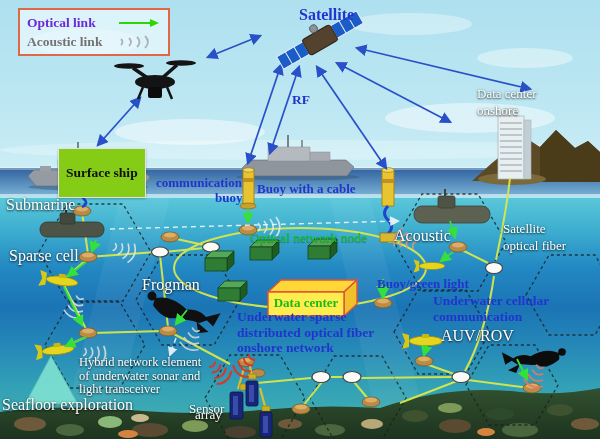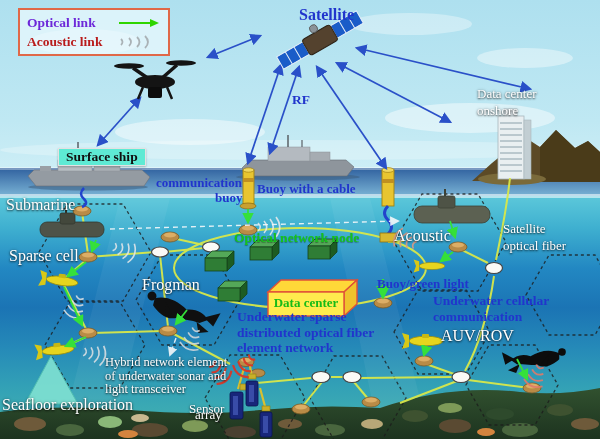--- a/index.html
+++ b/index.html
@@ -3,28 +3,28 @@
 <meta charset="utf-8">
 <style>
   html,body{margin:0;padding:0;background:#dfeef4;}
   .fig{position:relative;width:600px;height:439px;overflow:hidden;font-family:"Liberation Serif",serif;}
   .fig svg.scene{position:absolute;inset:0;}
   .lbl{position:absolute;white-space:nowrap;line-height:1.15;}
   .lbl span{display:block;}
   .w{color:#fff;font-size:16px;text-shadow:0 1px 2px rgba(0,0,0,.7),0 0 3px rgba(0,0,0,.35);}
   .b{color:#2135cc;font-size:13px;font-weight:600;}
   .bb{color:#2135cc;font-size:13.5px;font-weight:bold;line-height:15.5px;}
-  .g{color:#15c31c;font-size:13.5px;font-weight:700;text-shadow:0 1px 1px rgba(0,0,0,.35);}
+  .g{color:#15c31c;font-size:13.5px;font-weight:400;text-shadow:0 1px 1px rgba(0,0,0,.35);margin-left:16px;}
   .legend{position:absolute;left:18px;top:8px;width:134px;border:2px solid #e06848;
           background:rgba(236,249,253,.72);padding:3px 7px;font-size:13.5px;font-weight:bold;}
   .legend .row{display:flex;justify-content:space-between;align-items:center;height:19px;}
   .opt{color:#6d28d9;}
-  .aco{color:#b91c1c;}
-  .ship-tag{position:absolute;left:58px;top:148px;background:#5eead4;color:#101010;font-size:13.5px;
-            font-weight:600;padding:0 7px;border:1px solid #e2e2e2;box-shadow:0 1px 2px rgba(0,0,0,.25);}
+  .aco{color:#737373;}
+  .ship-tag{position:absolute;left:58px;top:148px;background:#84cc16;color:#101010;font-size:13.5px;
+            font-weight:600;padding:16px 7px;border:1px solid #e2e2e2;box-shadow:0 1px 2px rgba(0,0,0,.25);}
   .dc-tag{position:absolute;left:268px;top:295px;width:76px;text-align:center;color:#17bb17;
           font-size:13px;font-weight:600;}
   .small{font-size:12.5px;line-height:13.5px;}
 </style>
 </head>
 <body>
 
 <div class="fig">
 
 <svg class="scene" width="600" height="439" viewBox="0 0 600 439">
@@ -476,33 +476,33 @@
   <span>Satellite</span>
   <span>optical fiber</span>
 </div>
 
 <div class="lbl w" style="left:142px;top:276px;">Frogman</div>
 <div class="dc-tag">Data center</div>
 
 <div class="lbl bb" style="left:237px;top:309px;">
   <span>Underwater sparse</span>
   <span>distributed optical fiber</span>
-  <span>element network</span>
+  <span>onshore network</span>
 </div>
 
 <div class="lbl b" style="left:377px;top:277px;">Buoy/green light</div>
 
 <div class="lbl bb" style="left:433px;top:293px;">
   <span>Underwater cellular</span>
   <span>communication</span>
 </div>
 
 <div class="lbl w" style="left:441px;top:327px;">AUV/ROV</div>
 
-<div class="lbl w small" style="left:105px;top:356px;">
+<div class="lbl w small" style="left:79px;top:356px;">
   <span>Hybrid network element</span>
   <span>of underwater sonar and</span>
   <span>light transceiver</span>
 </div>
 
 <div class="lbl w" style="left:2px;top:396px;">Seafloor exploration</div>
 
 <div class="lbl w" style="left:189px;top:394px;font-size:13px;margin-top:8px;">Sensor</div>
 <div class="lbl w" style="left:195px;top:408px;font-size:13px;">array</div>
 

